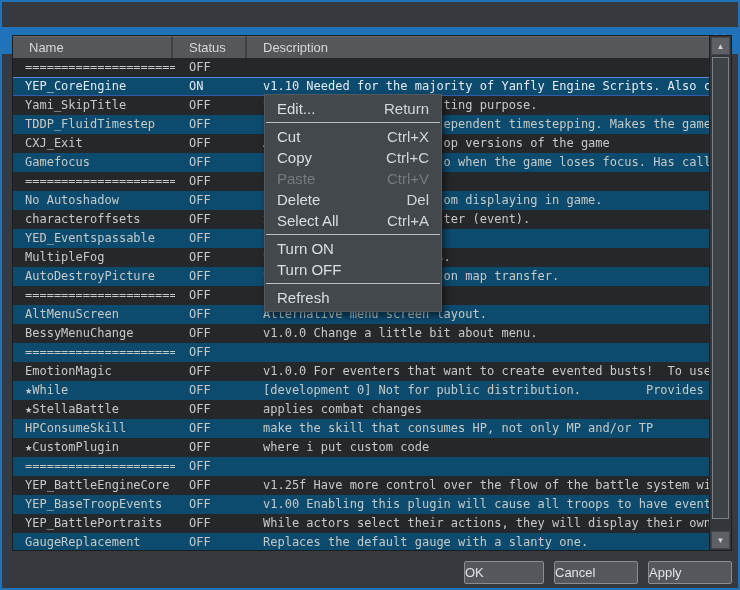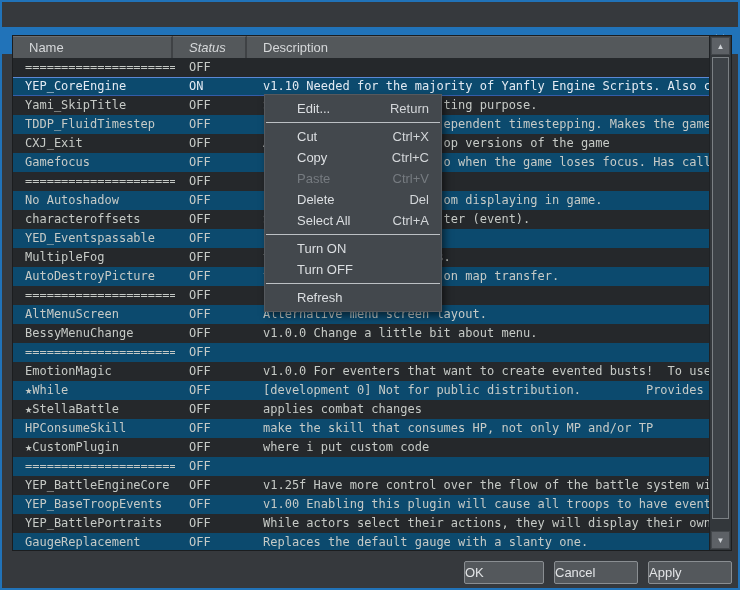--- a/index.html
+++ b/index.html
@@ -15,21 +15,21 @@
   #close-btn{position:absolute;right:6px;top:2px;width:24px;height:22px;
     color:#d7e6f3;font-size:16px;line-height:22px;text-align:center;cursor:default;}
   
   #table{position:absolute;left:10px;top:33px;width:720px;height:516px;
     background:#26292c;border:1px solid #1b1d1f;box-sizing:border-box;}
   #header{position:absolute;left:0;top:0;right:22px;height:22px;background:#54585b;
     border-bottom:1px solid #3a3d40;display:flex;}
   .hcell{color:#d6d8da;font-size:13px;line-height:21px;box-sizing:border-box;
     border-right:2px solid #3f4245;border-top:1px solid #6a6e72;padding-left:16px;white-space:nowrap;overflow:hidden;}
   .hcell.name{width:160px;}
-  .hcell.status{width:74px;font-style:italic;}
+  .hcell.status{width:74px;}
   .hcell.desc{flex:1;border-right:none;}
   #rows{position:absolute;left:0;top:22px;right:22px;bottom:0;overflow:hidden;}
   .row{position:relative;height:19px;font-family:"DejaVu Sans Mono","Liberation Mono",monospace;
     font-size:12px;line-height:19px;color:#c6cac6;display:flex;}
   .row.even{background:#25282b;}
   .row.odd{background:#0c4a6e;}
   .row.selected{background:#0c4a6e;color:#e3eaf2;
     border-top:1px solid #5b88d6;border-bottom:1px solid #345da9;height:17px;line-height:17px;}
   .cell-name{width:150px;padding-left:12px;overflow:hidden;white-space:pre;flex:none;}
   .cell-status{width:78px;padding-left:14px;white-space:pre;flex:none;box-sizing:border-box;}
@@ -40,21 +40,21 @@
   .sb-btn{position:absolute;left:1px;right:1px;height:18px;background:#5d6166;
     color:#cfd3d7;font-size:8px;text-align:center;line-height:18px;border:1px solid #43474b;box-sizing:border-box;}
   #sb-up{top:1px;}
   #sb-down{bottom:1px;}
   #sb-thumb{position:absolute;left:2px;right:2px;top:21px;height:462px;
     background:#3d4247;border:1px solid #7b8084;box-sizing:border-box;}
   
   #context-menu{position:absolute;left:262px;top:92px;width:176px;background:#43484d;
     border:1px solid #55595e;box-shadow:3px 4px 7px rgba(0,0,0,.5);padding:3px 0;z-index:10;}
   .menu-item{height:21px;line-height:21px;display:flex;justify-content:space-between;
-    padding:0 12px 0 32px;font-size:13px;color:#dcdfe2;text-align:center;}
+    padding:0 12px 0 12px;font-size:15px;color:#dcdfe2;text-align:center;}
   .menu-item .shortcut{color:#d3d6d9;}
   .menu-item.disabled, .menu-item.disabled .shortcut{color:#767b80;}
   .menu-sep{border-top:1px solid #bcc0c4;margin:3px 1px;height:0;}
   
   .footer-btn{position:absolute;top:559px;height:23px;background:#54585c;
     border:1px solid #8a8e92;border-radius:2px;color:#e2e4e6;font-size:13px;
     font-family:"Liberation Sans",sans-serif;text-align:left;line-height:21px;box-sizing:border-box;}
   #btn-ok{left:462px;width:80px;}
   #btn-cancel{left:552px;width:84px;}
   #btn-apply{left:646px;width:84px;}

